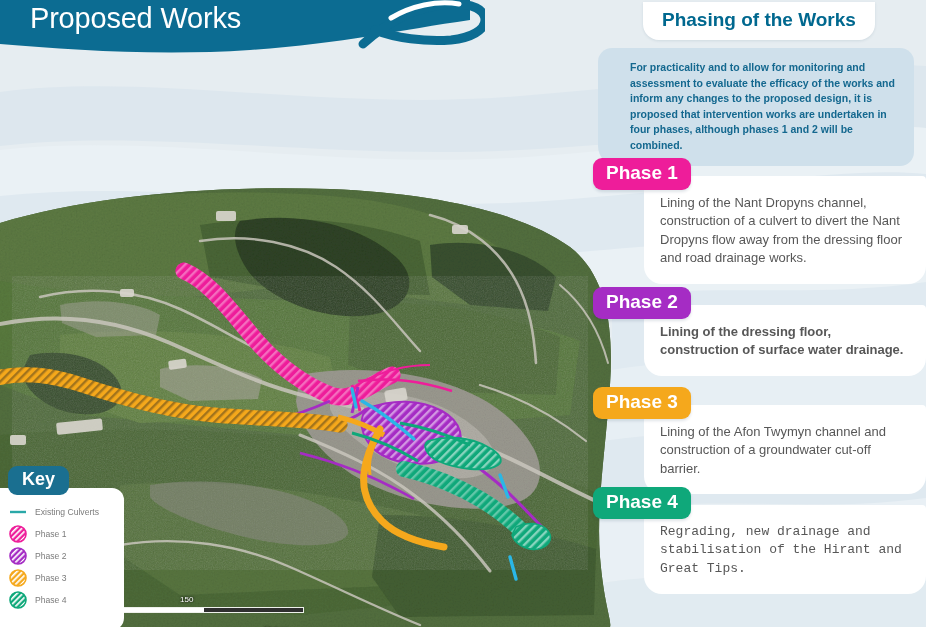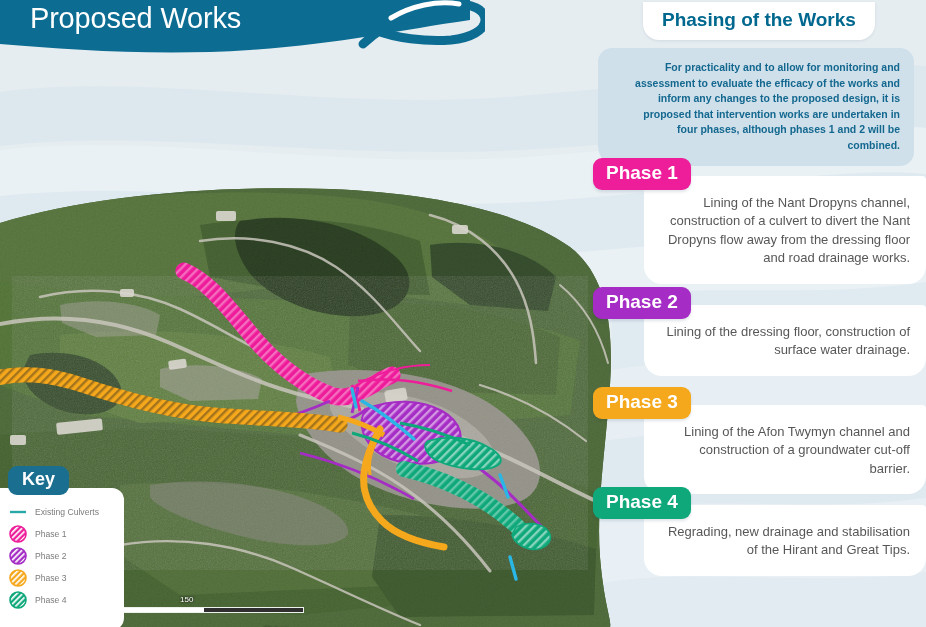--- a/index.html
+++ b/index.html
@@ -74,21 +74,20 @@
   }
 
   
   .right-col {
     position: absolute;
     right: 0;
     top: 0;
     width: 340px;
     height: 627px;
     z-index: 8;
-    text-align: right;
   }
 
   .pill-title {
     position: absolute;
     left: 57px;
     top: 2px;
     background: #ffffff;
     color: #00688f;
     font-size: 19px;
     font-weight: bold;
@@ -420,31 +419,31 @@
     <div class="pill-title">Phasing of the Works</div>
 
     <div class="intro-box">For practicality and to allow for monitoring and assessment to evaluate the efficacy of the works and inform any changes to the proposed design, it is proposed that intervention works are undertaken in four phases, although phases 1 and 2 will be combined.</div>
 
     <div class="phase-block" style="top:158px;">
       <div class="phase-card">Lining of the Nant Dropyns channel, construction of a culvert to divert the Nant Dropyns flow away from the dressing floor and road drainage works.</div>
       <div class="phase-badge" style="background:#ee1d9a;">Phase 1</div>
     </div>
 
     <div class="phase-block" style="top:287px;">
-      <div class="phase-card" style="min-height:58px;">Lining of the dressing floor, construction of surface water drainage.</div>
+      <div class="phase-card" style="min-height:58px;font-weight:bold;">Lining of the dressing floor, construction of surface water drainage.</div>
       <div class="phase-badge" style="background:#a52cc4;">Phase 2</div>
     </div>
 
     <div class="phase-block" style="top:387px;">
       <div class="phase-card" style="min-height:66px;">Lining of the Afon Twymyn channel and construction of a groundwater cut-off barrier.</div>
       <div class="phase-badge" style="background:#f5a81c;">Phase 3</div>
     </div>
 
     <div class="phase-block" style="top:487px;">
-      <div class="phase-card" style="min-height:66px;">Regrading, new drainage and stabilisation of the Hirant and Great Tips.</div>
+      <div class="phase-card" style="min-height:66px;font-family:Liberation Mono, monospace;">Regrading, new drainage and stabilisation of the Hirant and Great Tips.</div>
       <div class="phase-badge" style="background:#0fa87a;">Phase 4</div>
     </div>
   </div>
 
   <div class="key-wrap">
     <div class="key-panel">
 
       <div class="key-row">
         <svg class="key-swatch" viewBox="0 0 20 20">
           <line x1="2" y1="10" x2="18" y2="10" stroke="#2aa8a8" stroke-width="2.4"></line>

